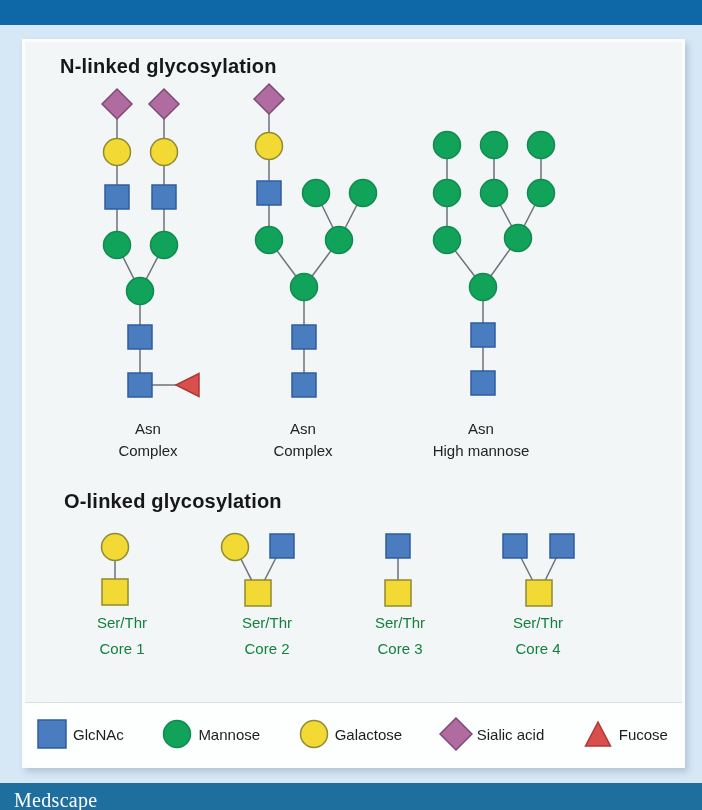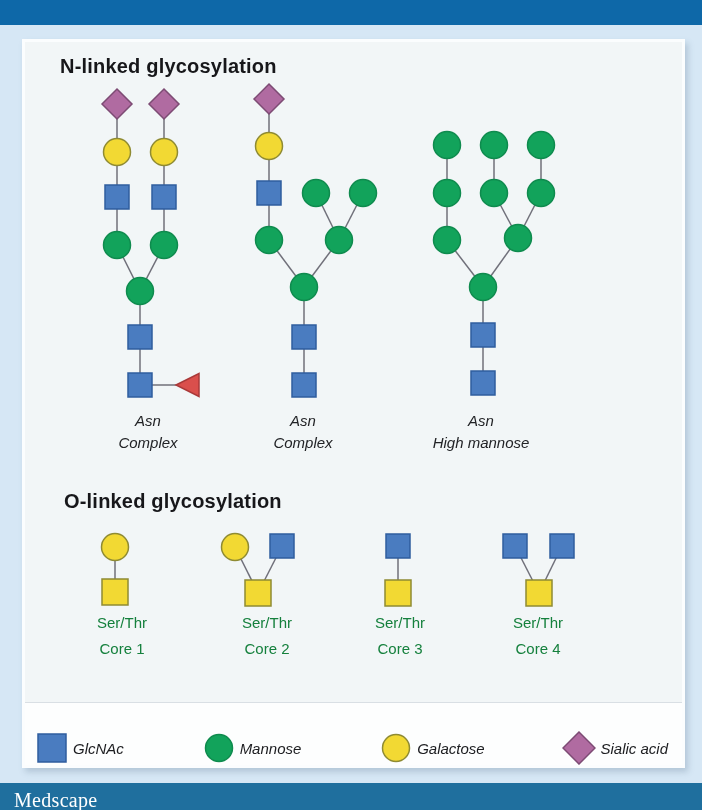--- a/index.html
+++ b/index.html
@@ -15,40 +15,39 @@
     border:3px solid #fbfdfe;background:#f2f6f7;box-sizing:content-box;
     box-shadow:3px 4px 6px rgba(90,115,140,.28);
   }
   .section-title{position:absolute;font-size:20px;font-weight:bold;color:#17171a;letter-spacing:.2px;}
   #n-title{left:35px;top:13px;}
   #o-title{left:39px;top:448px;}
   svg.glycan{position:absolute;overflow:visible;}
   #tree-complex{left:70px;top:43px;}
   #tree-hybrid{left:220px;top:43px;}
   #tree-highmannose{left:405px;top:43px;}
-  .tree-label{position:absolute;width:130px;text-align:center;font-size:15px;color:#222326;line-height:22px;top:368px;font-style:italic;}
+  .tree-label{position:absolute;width:130px;text-align:center;font-size:15px;color:#222326;line-height:22px;top:376px;}
   #label-complex{left:58px;}
   #label-hybrid{left:213px;}
   #label-highmannose{left:391px;}
   #core-1{left:70px;top:488px;}
   #core-2{left:200px;top:488px;}
   #core-3{left:345px;top:488px;}
   #core-4{left:470px;top:488px;}
   .core-label{position:absolute;width:130px;text-align:center;font-size:15px;color:#15803d;top:572px;}
   .core-label .line2{display:block;margin-top:9px;}
   #core-label-1{left:32px;}
   #core-label-2{left:177px;}
   #core-label-3{left:310px;}
   #core-label-4{left:448px;}
   .legend{
     position:absolute;left:0;top:660px;width:657px;height:63px;box-sizing:border-box;
     background:#fdfefe;border-top:1px solid #d9dfe4;
-    display:flex;align-items:flex-end;justify-content:space-between;
+    display:flex;align-items:center;justify-content:space-between;
     padding:0 14px 0 10px;
-    font-style:italic;
   }
   .legend-item{display:flex;align-items:center;gap:4px;font-size:15px;color:#1c1d20;}
   .footer{
     position:absolute;left:0;top:783px;width:702px;height:27px;background:#1f6f9e;
     display:flex;align-items:center;justify-content:space-between;
     box-sizing:border-box;padding:8px 8px 0 14px;
   }
   .logo{font-family:"Liberation Serif",serif;font-size:20px;color:#ffffff;letter-spacing:.3px;}
   .source{font-size:13px;color:#eef5fa;}
 </style>
@@ -206,18 +205,24 @@
           <circle cx="17" cy="17" r="13.5" fill="#f2d933" stroke="#8f8b33" stroke-width="1.5"></circle>
         </svg>
       <span>Galactose</span>
     </div>
     <div class="legend-item">
       <svg class="glycan-inline" width="34" height="34">
           <polygon points="17,1 33,17 17,33 1,17" fill="#b06ba1" stroke="#7d4b74" stroke-width="1.5"></polygon>
         </svg>
       <span>Sialic acid</span>
     </div>
+    <div class="legend-item">
+      <svg class="glycan-inline" width="34" height="34">
+          <polygon points="17,5 29.5,29 4.5,29" fill="#da4f4c" stroke="#aa3a3a" stroke-width="1.5"></polygon>
+        </svg>
+      <span>Fucose</span>
+    </div>
   </div>
 </div>
 
 <div class="footer">
   <span class="logo">Medscape</span>
 </div>
 
 </body></html>

